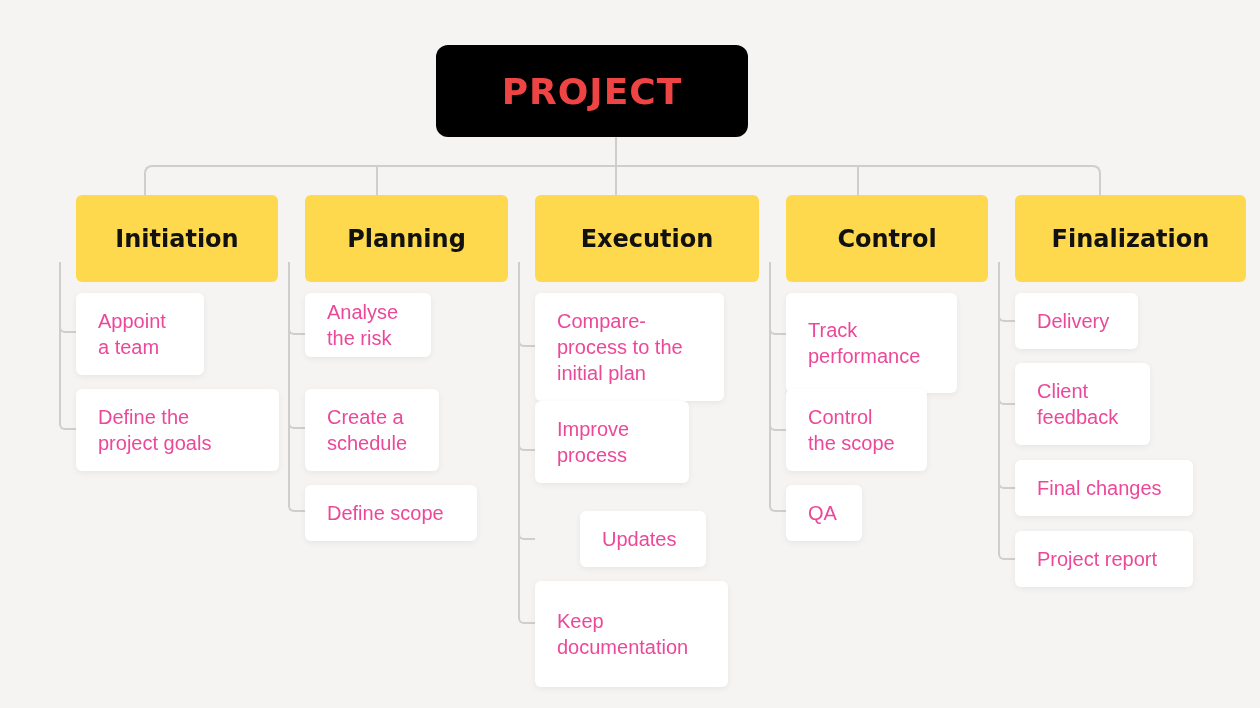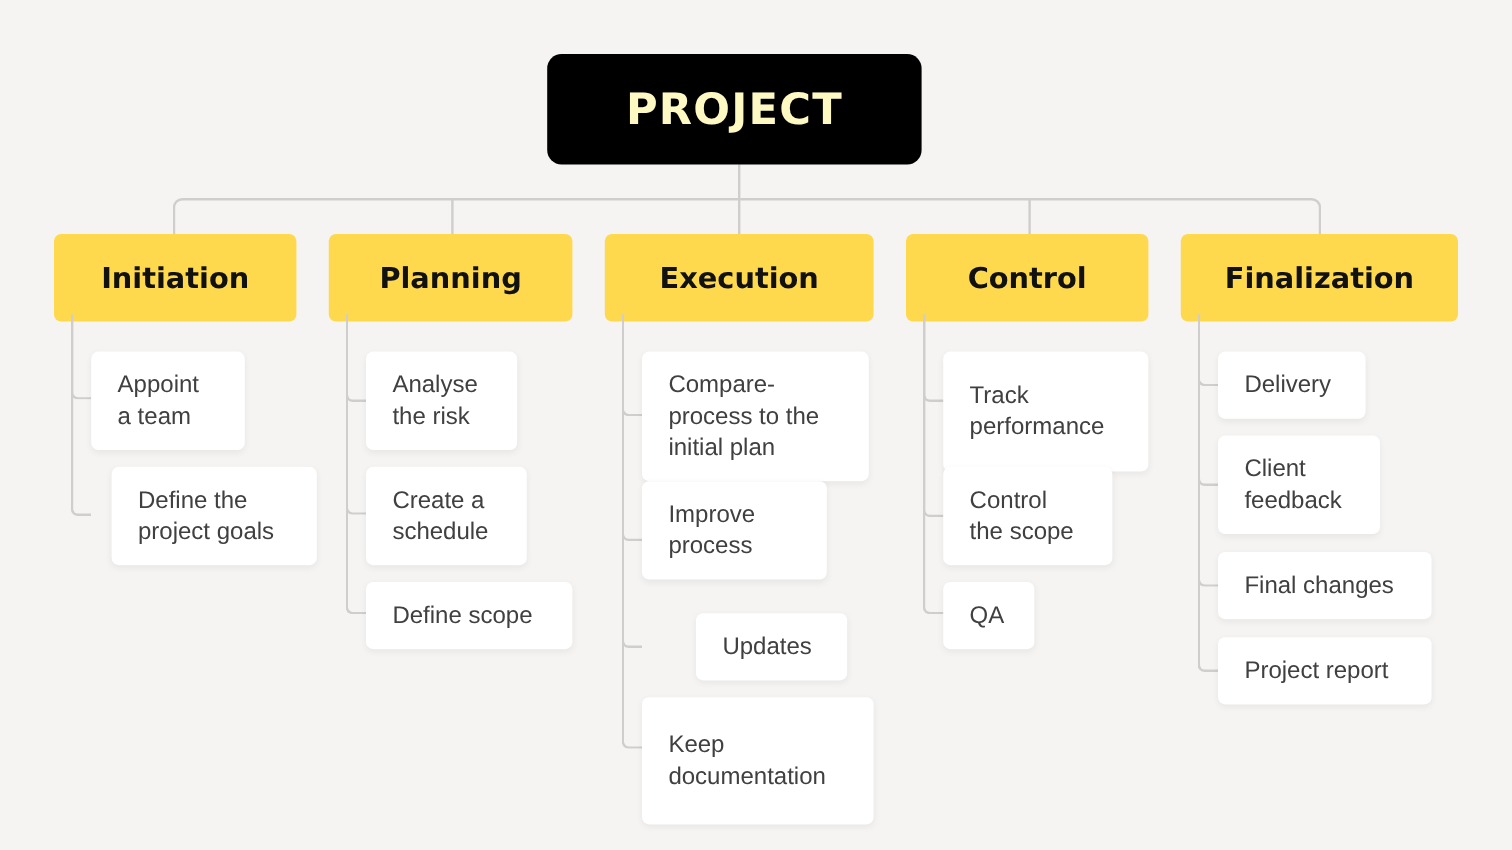--- a/index.html
+++ b/index.html
@@ -3,63 +3,63 @@
 <meta charset="utf-8">
 <style>
   html, body { margin: 0; padding: 0; }
   body {
     width: 1260px; height: 708px; position: relative; overflow: hidden;
     background: #f5f4f2;
     font-family: "Liberation Sans", sans-serif;
   }
   .line { position: absolute; border-color: #cfcecc; border-style: solid; border-width: 0; box-sizing: border-box; }
   .root {
-    position: absolute; left: 456px; top: 45px; width: 312px; height: 92px;
-    background: #000; border-radius: 12px; color: #fef9c3;
+    position: absolute; left: 436px; top: 45px; width: 312px; height: 92px;
+    background: #000; border-radius: 12px; color: #ef4444;
     display: flex; align-items: center; justify-content: center;
     font-family: "DejaVu Sans", sans-serif; font-weight: 900; font-size: 36px; letter-spacing: 1px;
   }
   .phase {
-    position: absolute; top: 195px; height: 73px;
+    position: absolute; top: 195px; height: 87px;
     background: #ffd94d; border-radius: 6px; color: #111;
     display: flex; align-items: center; justify-content: center;
-    font-family: "DejaVu Sans", sans-serif; font-weight: bold; font-size: 24px;
+    font-family: "DejaVu Sans", sans-serif; font-weight: bold; font-size: 24px; margin-left: 31px;
   }
   .task {
     position: absolute; background: #fff; border-radius: 6px;
     box-shadow: 0 2px 6px rgba(0,0,0,0.06);
-    color: #404040; font-size: 20px; line-height: 26px;
+    color: #ec4899; font-size: 20px; line-height: 26px;
     padding: 0 22px; box-sizing: border-box;
     display: flex; align-items: center; white-space: pre-line;
   }
 </style>
 </head>
 <body>
 
 <div class="line" style="left:615px;top:137px;width:2px;height:58px;border-left-width:2px;"></div>
 <div class="line" style="left:144px;top:165px;width:473px;height:30px;border-top-width:2px;border-left-width:2px;border-top-left-radius:8px;"></div>
 <div class="line" style="left:615px;top:165px;width:486px;height:30px;border-top-width:2px;border-right-width:2px;border-top-right-radius:8px;"></div>
 <div class="line" style="left:376px;top:165px;width:2px;height:30px;border-left-width:2px;"></div>
 <div class="line" style="left:857px;top:165px;width:2px;height:30px;border-left-width:2px;"></div>
 
 <div class="root">PROJECT</div>
 
 <div class="phase" style="left:45px;width:202px;">Initiation</div>
 <div class="line" style="left:59px;top:262px;width:17px;height:71px;border-left-width:2px;border-bottom-width:2px;border-bottom-left-radius:6px;"></div>
 <div class="line" style="left:59px;top:262px;width:17px;height:168px;border-left-width:2px;border-bottom-width:2px;border-bottom-left-radius:6px;"></div>
 <div class="task" style="left:76px;top:293px;width:128px;height:82px;">Appoint
 a team</div>
-<div class="task" style="left:76px;top:389px;width:171px;height:82px;margin-left:17px;">Define the
+<div class="task" style="left:76px;top:389px;width:203px;height:82px;">Define the
 project goals</div>
 
 <div class="phase" style="left:274px;width:203px;">Planning</div>
 <div class="line" style="left:288px;top:262px;width:17px;height:73px;border-left-width:2px;border-bottom-width:2px;border-bottom-left-radius:6px;"></div>
 <div class="line" style="left:288px;top:262px;width:17px;height:167px;border-left-width:2px;border-bottom-width:2px;border-bottom-left-radius:6px;"></div>
 <div class="line" style="left:288px;top:262px;width:17px;height:250px;border-left-width:2px;border-bottom-width:2px;border-bottom-left-radius:6px;"></div>
-<div class="task" style="left:305px;top:293px;width:126px;height:82px;">Analyse
+<div class="task" style="left:305px;top:293px;width:126px;height:64px;">Analyse
 the risk</div>
 <div class="task" style="left:305px;top:389px;width:134px;height:82px;">Create a
 schedule</div>
 <div class="task" style="left:305px;top:485px;width:172px;height:56px;">Define scope</div>
 
 <div class="phase" style="left:504px;width:224px;">Execution</div>
 <div class="line" style="left:518px;top:262px;width:17px;height:85px;border-left-width:2px;border-bottom-width:2px;border-bottom-left-radius:6px;"></div>
 <div class="line" style="left:518px;top:262px;width:17px;height:189px;border-left-width:2px;border-bottom-width:2px;border-bottom-left-radius:6px;"></div>
 <div class="line" style="left:518px;top:262px;width:17px;height:278px;border-left-width:2px;border-bottom-width:2px;border-bottom-left-radius:6px;"></div>
 <div class="line" style="left:518px;top:262px;width:17px;height:362px;border-left-width:2px;border-bottom-width:2px;border-bottom-left-radius:6px;"></div>

